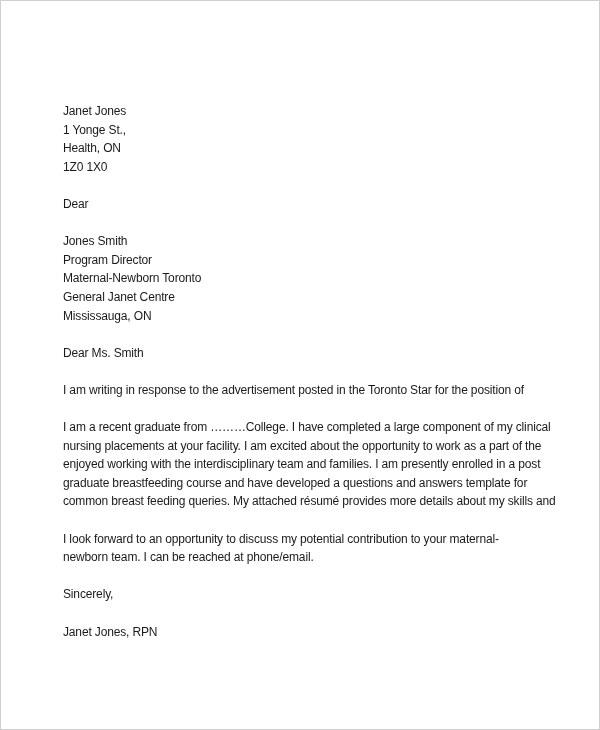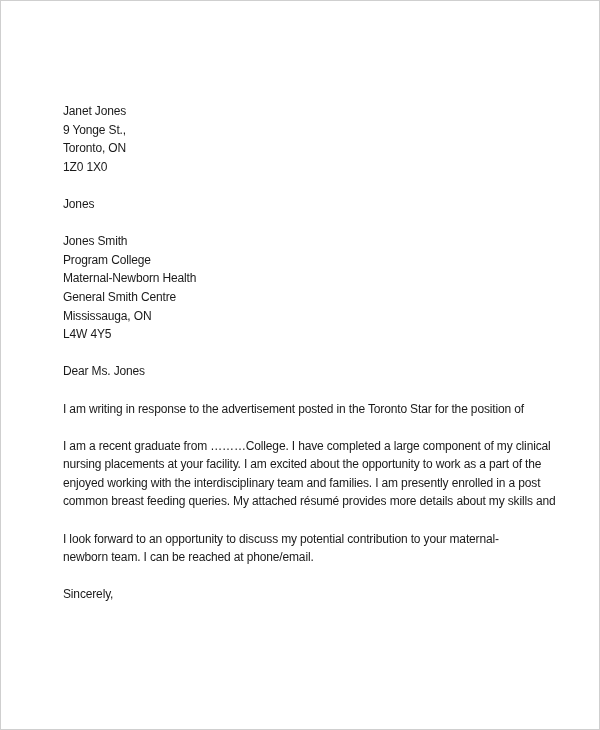--- a/index.html
+++ b/index.html
@@ -40,67 +40,68 @@
     }
   </style>
 </head>
 <body>
 
 <div class="page">
   <div class="letter">
 
     <div>
       <span class="line">Janet Jones</span>
-      <span class="line">9 Yonge St.,</span>
-      <span class="line">Toronto, ON</span>
+      <span class="line">1 Yonge St.,</span>
+      <span class="line">Health, ON</span>
       <span class="line">1Z0 1X0</span>
     </div>
 
     <span class="gap"></span>
 
-    <span class="line">Jones</span>
+    <span class="line">Dear</span>
 
     <span class="gap"></span>
 
     <div>
       <span class="line">Jones Smith</span>
-      <span class="line">Program College</span>
-      <span class="line">Maternal-Newborn Health</span>
-      <span class="line">General Smith Centre</span>
+      <span class="line">Program Director</span>
+      <span class="line">Maternal-Newborn Toronto</span>
+      <span class="line">General Janet Centre</span>
       <span class="line">Mississauga, ON</span>
-      <span class="line">L4W 4Y5</span>
     </div>
 
     <span class="gap"></span>
 
-    <span class="line">Dear Ms. Jones</span>
+    <span class="line">Dear Ms. Smith</span>
 
     <span class="gap"></span>
 
     <div>
       <span class="line">I am writing in response to the advertisement posted in the Toronto Star for the position of</span>
     </div>
 
     <span class="gap"></span>
 
     <div>
       <span class="line">I am a recent graduate from ………College. I have completed a large component of my clinical</span>
       <span class="line">nursing placements at your facility. I am excited about the opportunity to work as a part of the</span>
       <span class="line">enjoyed working with the interdisciplinary team and families. I am presently enrolled in a post</span>
+      <span class="line">graduate breastfeeding course and have developed a questions and answers template for</span>
       <span class="line">common breast feeding queries.  My attached résumé provides more details about my skills and</span>
     </div>
 
     <span class="gap"></span>
 
     <div>
       <span class="line">I look forward to an opportunity to discuss my potential contribution to your maternal-</span>
       <span class="line">newborn team. I can be reached at phone/email.</span>
     </div>
 
     <span class="gap"></span>
 
     <span class="line">Sincerely,</span>
 
     <span class="gap"></span>
 
+    <span class="line">Janet Jones, RPN</span>
 
   </div>
 </div>
 
 </body></html>

